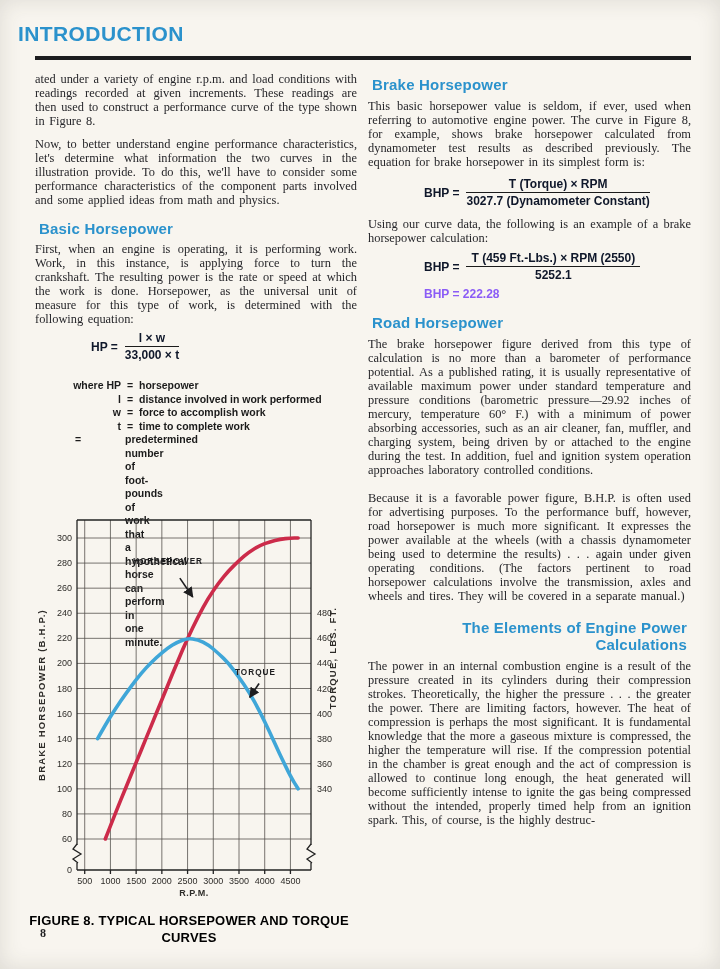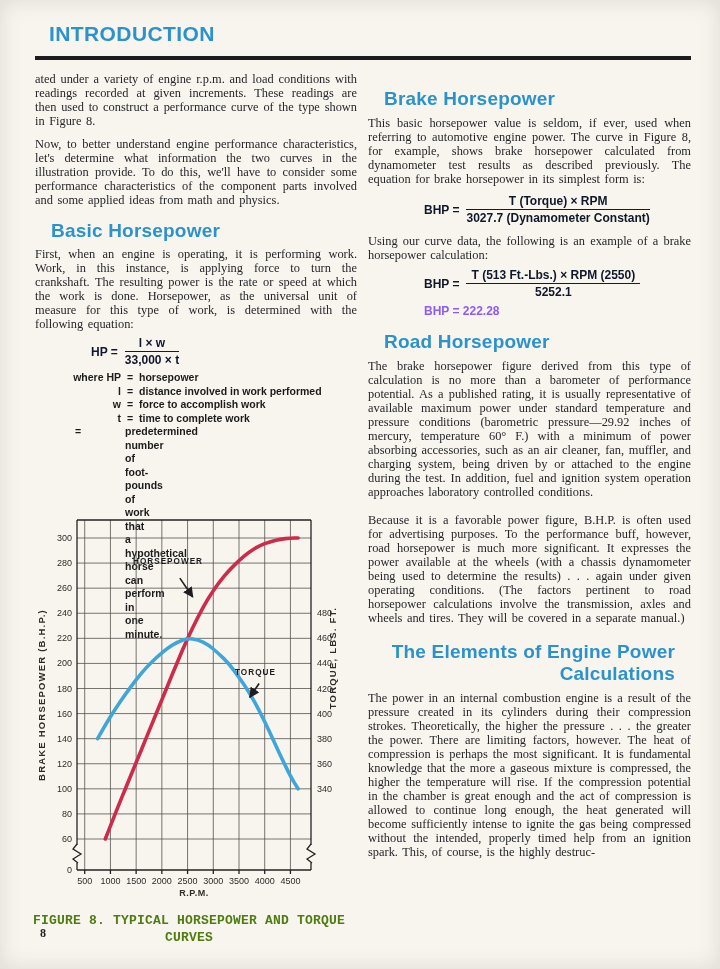--- a/index.html
+++ b/index.html
@@ -3,57 +3,57 @@
 <meta charset="utf-8">
 <style>
   html,body{margin:0;padding:0;background:#e9e6e0;}
   #page{
     position:relative;width:720px;height:969px;margin:0 auto;
     background:#f8f5ef;overflow:hidden;
     box-shadow:inset 0 0 22px rgba(60,55,45,.14);
     font-family:"Liberation Serif", serif;color:#242428;
   }
   .title{
-    position:absolute;left:49px;top:22px;
+    position:absolute;left:18px;top:22px;
     font-family:"Liberation Sans", sans-serif;font-weight:bold;
     font-size:21px;letter-spacing:.4px;color:#2b92cc;
   }
   .title-rule{position:absolute;left:35px;top:56px;width:656px;height:4px;background:#1d1d1f;}
   .col{position:absolute;top:72px;}
   .col-left{left:35px;width:322px;}
   .col-right{left:368px;width:323px;}
   .body-p{
     margin:0;font-size:12.4px;line-height:14px;text-align:justify;
     word-spacing:1.4px;color:#26262a;
   }
   .sec-h{
     font-family:"Liberation Sans", sans-serif;font-weight:bold;
-    font-size:19px;letter-spacing:.2px;color:#2b92cc;margin:16px;
+    font-size:15px;letter-spacing:.2px;color:#2b92cc;margin:4px;
   }
   .mt9{margin-top:9px;} .mt13{margin-top:13px;} .mt14{margin-top:14px;} .mt16{margin-top:16px;text-align:right;}
   .mb5{margin-bottom:5px;} .mb6{margin-bottom:6px;}
   .equation{
     font-family:"Liberation Sans", sans-serif;font-weight:bold;
     font-size:12px;color:#0f172a;margin:6px 0 0 56px;white-space:nowrap;
   }
   .eq-lhs{display:inline-block;vertical-align:middle;margin-right:7px;}
   .frac{display:inline-block;vertical-align:middle;text-align:center;}
   .frac .num{display:block;border-bottom:1.6px solid #1b1b1b;padding:0 5px 1px;text-align:center;}
   .frac .den{display:block;padding-top:1px;}
   .eq-result{font-family:"Liberation Sans", sans-serif;font-weight:bold;font-size:12px;color:#8b5cf6;margin:5px 0 0 56px;}
-  #hp-defs{margin:4px 0 0 0;font-family:"Liberation Sans", sans-serif;font-weight:bold;font-size:10.5px;line-height:13.5px;color:#1b1b1b;}
+  #hp-defs{margin:17px 0 0 0;font-family:"Liberation Sans", sans-serif;font-weight:bold;font-size:10.5px;line-height:13.5px;color:#1b1b1b;}
   .def-row{display:grid;grid-template-columns:86px 10px 1fr;column-gap:4px;}
   .def-term{text-align:right;}
   .def-eq{text-align:center;}
   .def-text{max-width:200px;}
   #figure{position:absolute;left:33px;top:508px;width:312px;}
   #figure-caption{
     width:340px;margin:6px 0 0 -14px;text-align:center;
-    font-family:Liberation Mono, monospace;font-weight:bold;
-    font-size:13px;line-height:17px;letter-spacing:.2px;color:#4d7c0f;
+    font-family:Liberation Sans, sans-serif;font-weight:bold;
+    font-size:13px;line-height:17px;letter-spacing:.2px;color:#000000;
   }
   #page-num{
     position:absolute;left:40px;top:926px;
     font-family:"Liberation Serif", serif;font-weight:bold;font-size:12px;color:#1d1d1f;
   }
 </style>
 </head>
 <body>
 
 <div id="page">
@@ -98,21 +98,21 @@
   </div>
 
   <div class="col col-right">
     <h2 class="sec-h mb6">Brake Horsepower</h2>
     <p class="body-p">This basic horsepower value is seldom, if ever, used when referring to automotive engine power. The curve in Figure 8, for example, shows brake horsepower calculated from dynamometer test results as described previously. The equation for brake horsepower in its simplest form is:</p>
     <div class="equation" style="margin-top:8px;">
       <span class="eq-lhs">BHP =</span><span class="frac"><span class="num">T (Torque) × RPM</span><span class="den">3027.7 (Dynamometer Constant)</span></span>
     </div>
     <p class="body-p mt9">Using our curve data, the following is an example of a brake horsepower calculation:</p>
     <div class="equation">
-      <span class="eq-lhs">BHP =</span><span class="frac"><span class="num">T (513 Ft.-Lbs.) × RPM (2550)</span><span class="den">5252.1</span></span>
+      <span class="eq-lhs">BHP =</span><span class="frac"><span class="num">T (459 Ft.-Lbs.) × RPM (2550)</span><span class="den">5252.1</span></span>
     </div>
     <div class="eq-result">BHP = 222.28</div>
     <h2 class="sec-h mt13 mb6">Road Horsepower</h2>
     <p class="body-p">The brake horsepower figure derived from this type of calculation is no more than a barometer of performance potential. As a published rating, it is usually representative of available maximum power under standard temperature and pressure conditions (barometric pressure—29.92 inches of mercury, temperature 60° F.) with a minimum of power absorbing accessories, such as an air cleaner, fan, muffler, and charging system, being driven by or attached to the engine during the test. In addition, fuel and ignition system operation approaches laboratory controlled conditions.</p>
     <p class="body-p mt14">Because it is a favorable power figure, B.H.P. is often used for advertising purposes. To the performance buff, however, road horsepower is much more significant. It expresses the power available at the wheels (with a chassis dynamometer being used to determine the results) . . . again under given operating conditions. (The factors pertinent to road horsepower calculations involve the transmission, axles and wheels and tires. They will be covered in a separate manual.)</p>
     <h2 class="sec-h mt16 mb6">The Elements of Engine Power Calculations</h2>
     <p class="body-p">The power in an internal combustion engine is a result of the pressure created in its cylinders during their compression strokes. Theoretically, the higher the pressure . . . the greater the power. There are limiting factors, however. The heat of compression is perhaps the most significant. It is fundamental knowledge that the more a gaseous mixture is compressed, the higher the temperature will rise. If the compression potential in the chamber is great enough and the act of compression is allowed to continue long enough, the heat generated will become sufficiently intense to ignite the gas being compressed without the intended, properly timed help from an ignition spark. This, of course, is the highly destruc-</p>
   </div>
 
   <div id="figure">

